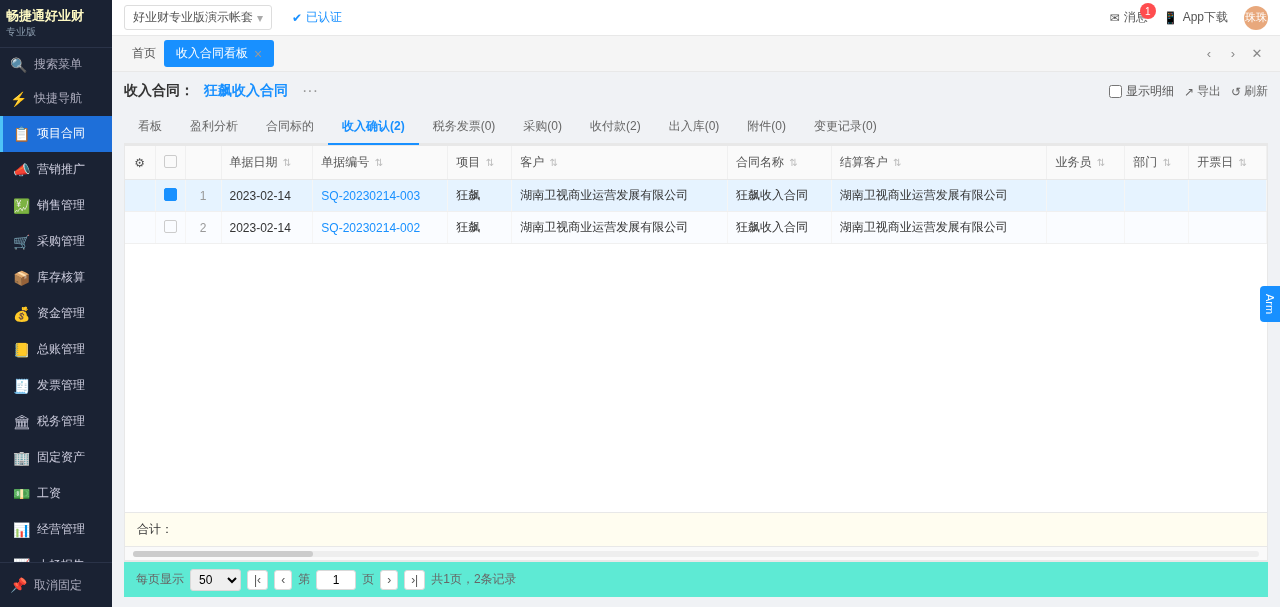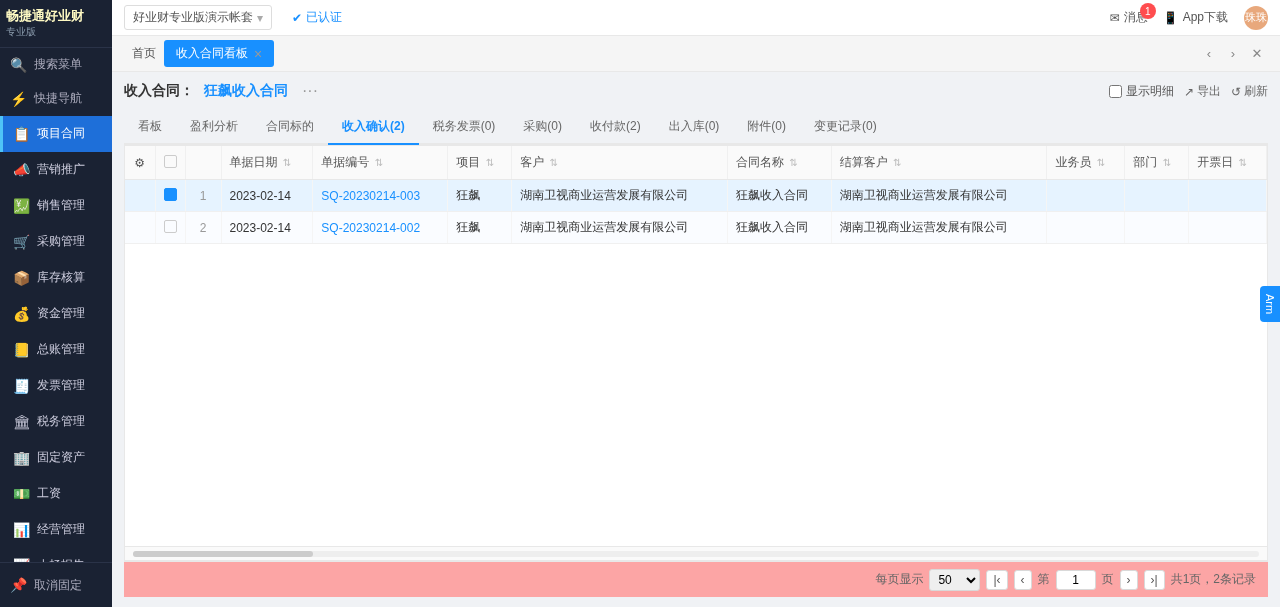--- a/index.html
+++ b/index.html
@@ -80,21 +80,21 @@
 
     
     .table-total { background: #fffdf0; border: 1px solid #e8e8e8; border-top: none; padding: 8px 12px; font-size: 12px; color: #333; display: flex; align-items: center; flex-shrink: 0; }
 
     
     .table-scrollbar { height: 14px; background: #fafafa; border: 1px solid #e8e8e8; border-top: none; display: flex; align-items: center; padding: 3px 8px; flex-shrink: 0; }
     .scrollbar-track { flex: 1; height: 6px; background: #eee; border-radius: 3px; position: relative; }
     .scrollbar-thumb { width: 180px; height: 6px; background: #ccc; border-radius: 3px; position: absolute; left: 0; }
 
     
-    .pagination { height: 36px; background: #fca5a5; border-top: 1px solid #e8e8e8; display: flex; align-items: center; justify-content: flex-end; padding: 0 12px; gap: 6px; font-size: 12px; color: #666; flex-shrink: 0; }
+    .pagination { height: 36px; background: #5eead4; border-top: 1px solid #e8e8e8; display: flex; align-items: center; padding: 0 12px; gap: 6px; font-size: 12px; color: #666; flex-shrink: 0; }
     .page-btn { padding: 2px 6px; border: 1px solid #d9d9d9; border-radius: 3px; cursor: pointer; background: #fff; color: #555; font-size: 12px; }
     .page-input { width: 40px; text-align: center; border: 1px solid #d9d9d9; border-radius: 3px; padding: 2px 4px; font-size: 12px; }
     .page-size-select { border: 1px solid #d9d9d9; border-radius: 3px; padding: 2px 4px; font-size: 12px; cursor: pointer; }
 
     
     .right-float { position: fixed; right: 0; top: 50%; transform: translateY(-50%); background: #1890ff; color: #fff; width: 20px; padding: 8px 4px; border-radius: 4px 0 0 4px; cursor: pointer; writing-mode: vertical-rl; font-size: 11px; text-align: center; }
     .nav-ctrl-btn { width: 22px; height: 22px; display: flex; align-items: center; justify-content: center; color: #888; cursor: pointer; font-size: 13px; }
   </style>
 </head>
 <body>
@@ -331,20 +331,23 @@
       <td>狂飙收入合同</td>
       <td>湖南卫视商业运营发展有限公司</td>
       <td></td>
       <td></td>
       <td></td>
     </tr>
           </tbody>
       </table>
     </div>
 
+    <div class="table-total">
+      <span>合计：</span>
+    </div>
 
     <div class="table-scrollbar">
       <div class="scrollbar-track">
         <div class="scrollbar-thumb"></div>
       </div>
     </div>
 
     <div class="pagination">
       <span>每页显示</span>
       <select class="page-size-select">

